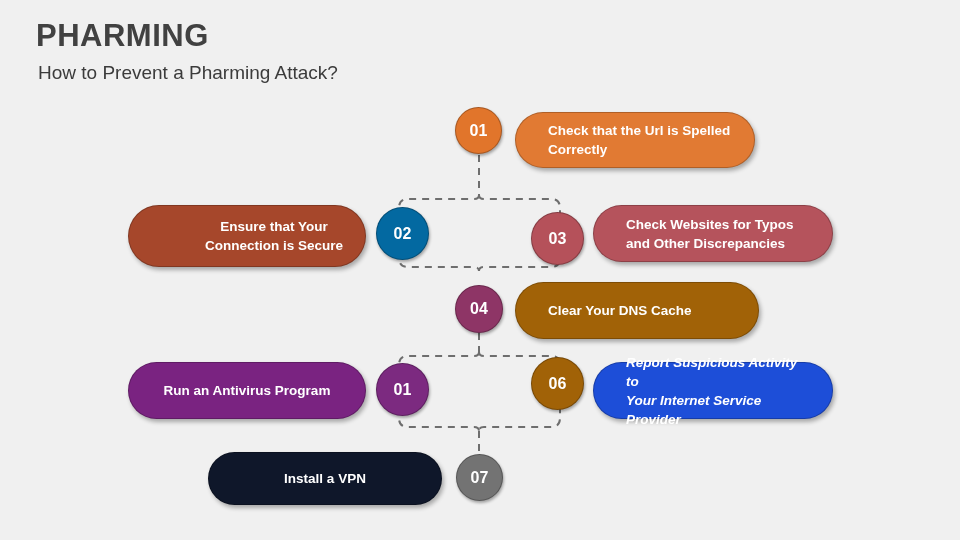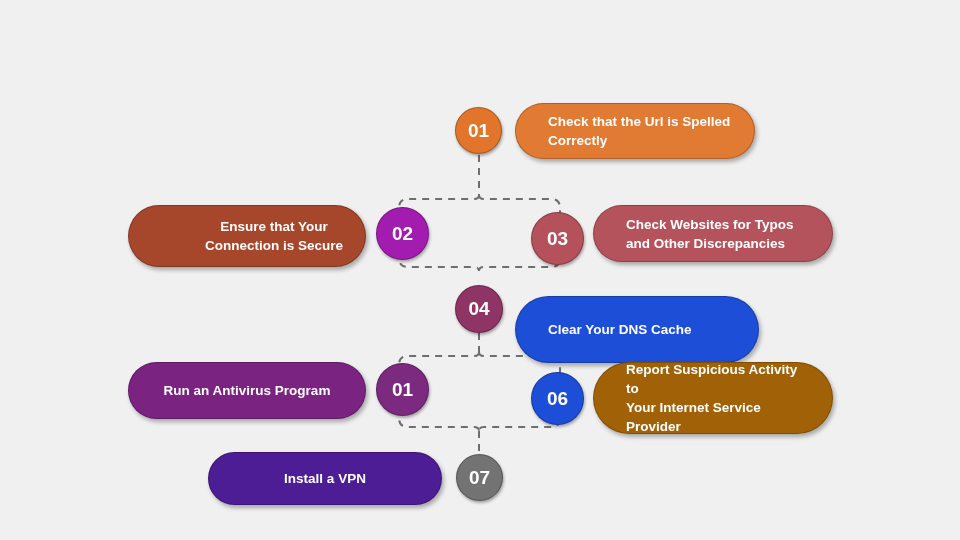--- a/index.html
+++ b/index.html
@@ -77,32 +77,34 @@
     white-space: pre-line;
   }
   .badge {
     position: absolute;
     border-radius: 50%;
     box-sizing: border-box;
     display: flex;
     align-items: center;
     justify-content: center;
     color: #ffffff;
-    font-size: 19px;
+    font-size: 16px;
     font-weight: bold;
     box-shadow: 1px 2px 3px rgba(0,0,0,0.33);
     border: 1px solid rgba(0,0,0,0.25);
     z-index: 4;
   }
 </style>
 </head>
 <body>
 
 <div id="slide">
 
+  <div class="title">PHARMING</div>
+  <div class="subtitle">How to Prevent a Pharming Attack?</div>
 
   <svg id="connectors" width="960" height="540" viewBox="0 0 960 540">
     <g fill="none" stroke="#6e6e6e" stroke-width="2" stroke-dasharray="7 6" stroke-linecap="butt">
 
       <path d="M479,155 L479,195"></path>
 
       <path d="M479,195 Q479,199 474,199 L408,199 Q399,199 399,208 L399,258 Q399,267 408,267 L474,267 Q479,267 479,271"></path>
 
       <path d="M479,195 Q479,199 484,199 L551,199 Q560,199 560,208 L560,258 Q560,267 551,267 L484,267 Q479,267 479,271"></path>
 
@@ -110,65 +112,65 @@
 
       <path d="M479,352 Q479,356 474,356 L408,356 Q399,356 399,365 L399,418 Q399,427 408,427 L474,427 Q479,427 479,431"></path>
 
       <path d="M479,352 Q479,356 484,356 L551,356 Q560,356 560,365 L560,418 Q560,427 551,427 L484,427 Q479,427 479,431"></path>
 
       <path d="M479,431 L479,454"></path>
     </g>
   </svg>
 
   <div class="node">
-    <div class="pill" style="left: 515px; top: 103px; width: 240px; height: 56px; background: rgb(225, 122, 51); justify-content: flex-start; padding-left: 32px; text-align: left;">
+    <div class="pill" style="left: 515px; top: 112px; width: 240px; height: 56px; background: rgb(225, 122, 51); justify-content: flex-start; padding-left: 32px; text-align: left;">
       <span class="pill-text">Check that the Url is Spelled
 Correctly</span>
     </div>
     <div class="badge" style="left: 455px; top: 107px; width: 47px; height: 47px; background: rgb(225, 117, 43);">01</div>
   </div>
 
   <div class="node">
     <div class="pill" style="left: 128px; top: 205px; width: 238px; height: 62px; background: rgb(166, 71, 43); justify-content: flex-end; text-align: center;">
       <span class="pill-text">Ensure that Your
 Connection is Secure</span>
     </div>
-    <div class="badge" style="left: 376px; top: 207px; width: 53px; height: 53px; background: #a21caf;">02</div>
+    <div class="badge" style="left: 376px; top: 207px; width: 53px; height: 53px; background: #0369a1;">02</div>
   </div>
 
   <div class="node">
     <div class="pill" style="left: 593px; top: 205px; width: 240px; height: 57px; background: rgb(181, 83, 92); justify-content: flex-start; padding-left: 32px; text-align: left;">
       <span class="pill-text">Check Websites for Typos
 and Other Discrepancies</span>
     </div>
     <div class="badge" style="left: 531px; top: 212px; width: 53px; height: 53px; background: rgb(181, 81, 90);">03</div>
   </div>
 
   <div class="node">
-    <div class="pill" style="left: 515px; top: 296px; width: 244px; height: 67px; background: #1d4ed8; justify-content: flex-start; padding-left: 32px; text-align: left;">
+    <div class="pill" style="left: 515px; top: 282px; width: 244px; height: 57px; background: #a16207; justify-content: flex-start; padding-left: 32px; text-align: left;">
       <span class="pill-text">Clear Your DNS Cache</span>
     </div>
     <div class="badge" style="left: 455px; top: 285px; width: 48px; height: 48px; background: rgb(142, 53, 102); text-align: center;">04</div>
   </div>
 
   <div class="node">
     <div class="pill" style="left: 128px; top: 362px; width: 238px; height: 57px; background: rgb(122, 35, 129); justify-content: center; text-align: center;">
       <span class="pill-text">Run an Antivirus Program</span>
     </div>
     <div class="badge" style="left: 376px; top: 363px; width: 53px; height: 53px; background: rgb(124, 42, 128);">01</div>
   </div>
 
   <div class="node">
-    <div class="pill" style="left: 593px; top: 362px; width: 240px; height: 72px; background: #a16207; justify-content: flex-start; padding-left: 32px; text-align: left;">
+    <div class="pill" style="left: 593px; top: 362px; width: 240px; height: 57px; background: #1d4ed8; justify-content: flex-start; padding-left: 32px; text-align: left; font-style: italic;">
       <span class="pill-text">Report Suspicious Activity to
 Your Internet Service Provider</span>
     </div>
-    <div class="badge" style="left: 531px; top: 372px; width: 53px; height: 53px; background: #1d4ed8;">06</div>
+    <div class="badge" style="left: 531px; top: 357px; width: 53px; height: 53px; background: #a16207;">06</div>
   </div>
 
   <div class="node">
-    <div class="pill" style="left: 208px; top: 452px; width: 234px; height: 53px; background: #4c1d95; justify-content: center; text-align: left;">
+    <div class="pill" style="left: 208px; top: 452px; width: 234px; height: 53px; background: #0f172a; justify-content: center; text-align: left;">
       <span class="pill-text">Install a VPN</span>
     </div>
     <div class="badge" style="left: 456px; top: 454px; width: 47px; height: 47px; background: #737373;">07</div>
   </div>
 
 </div>
 
 </body></html>

